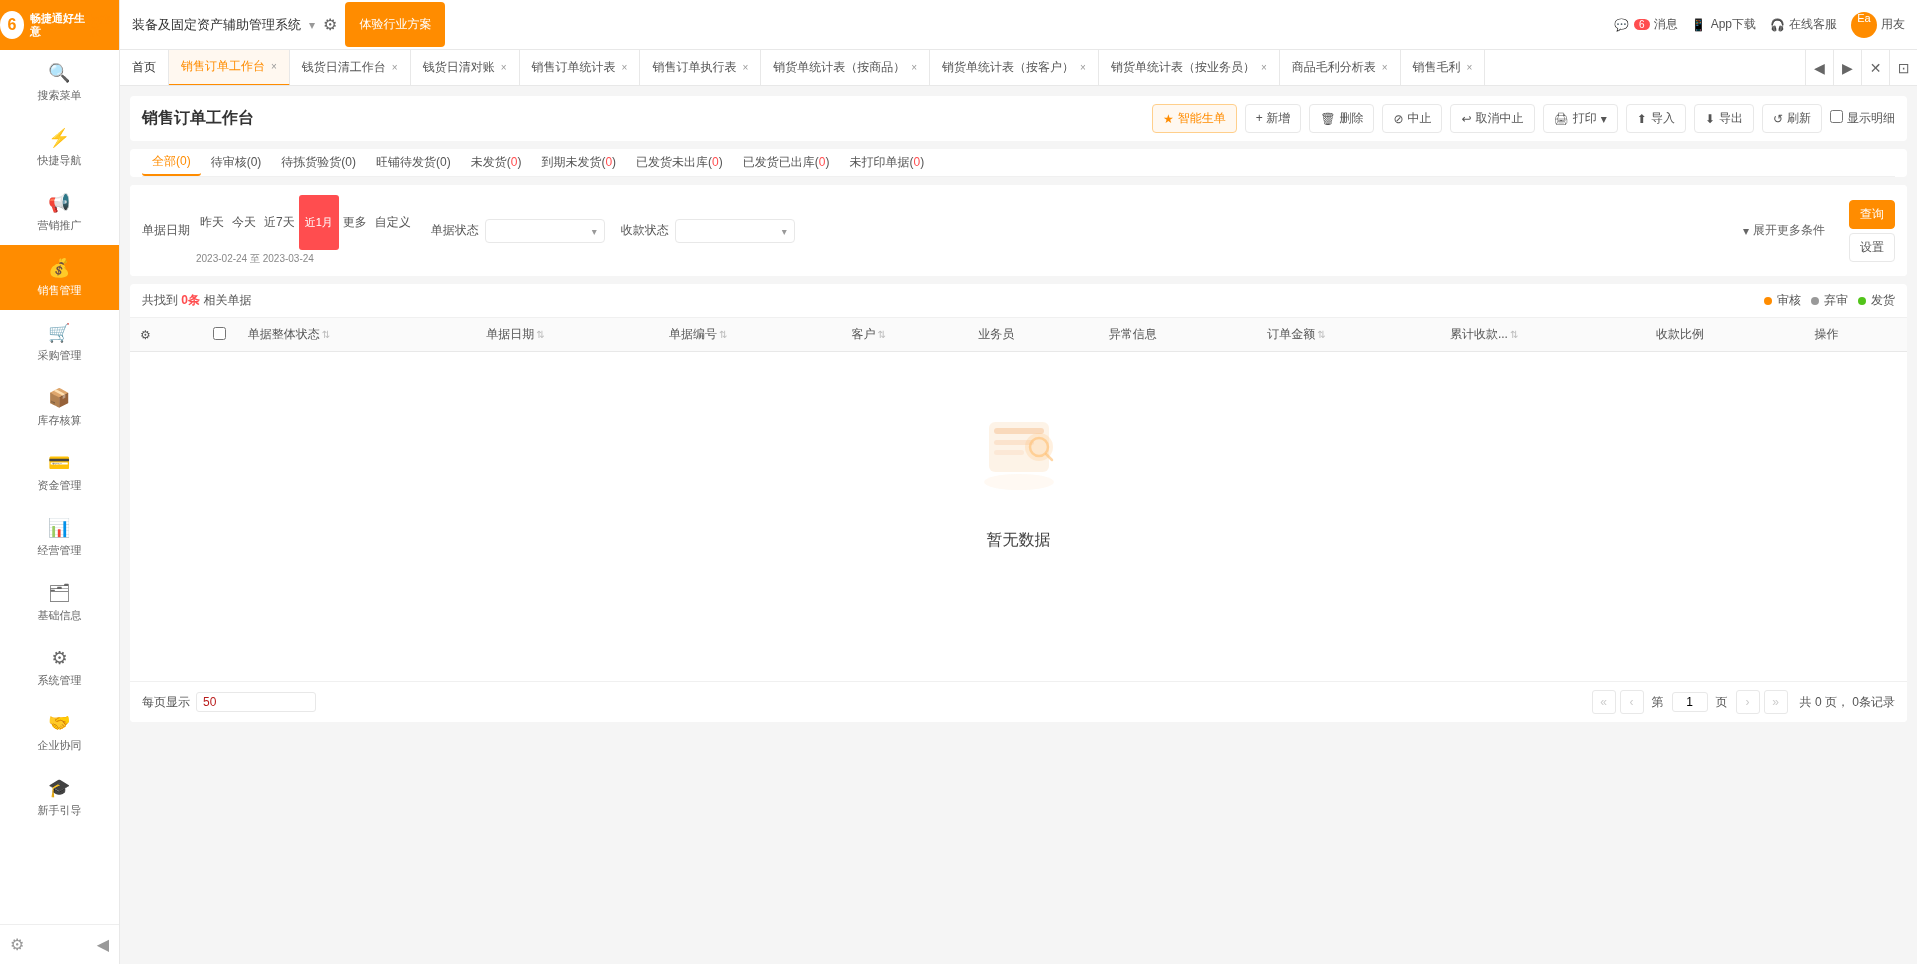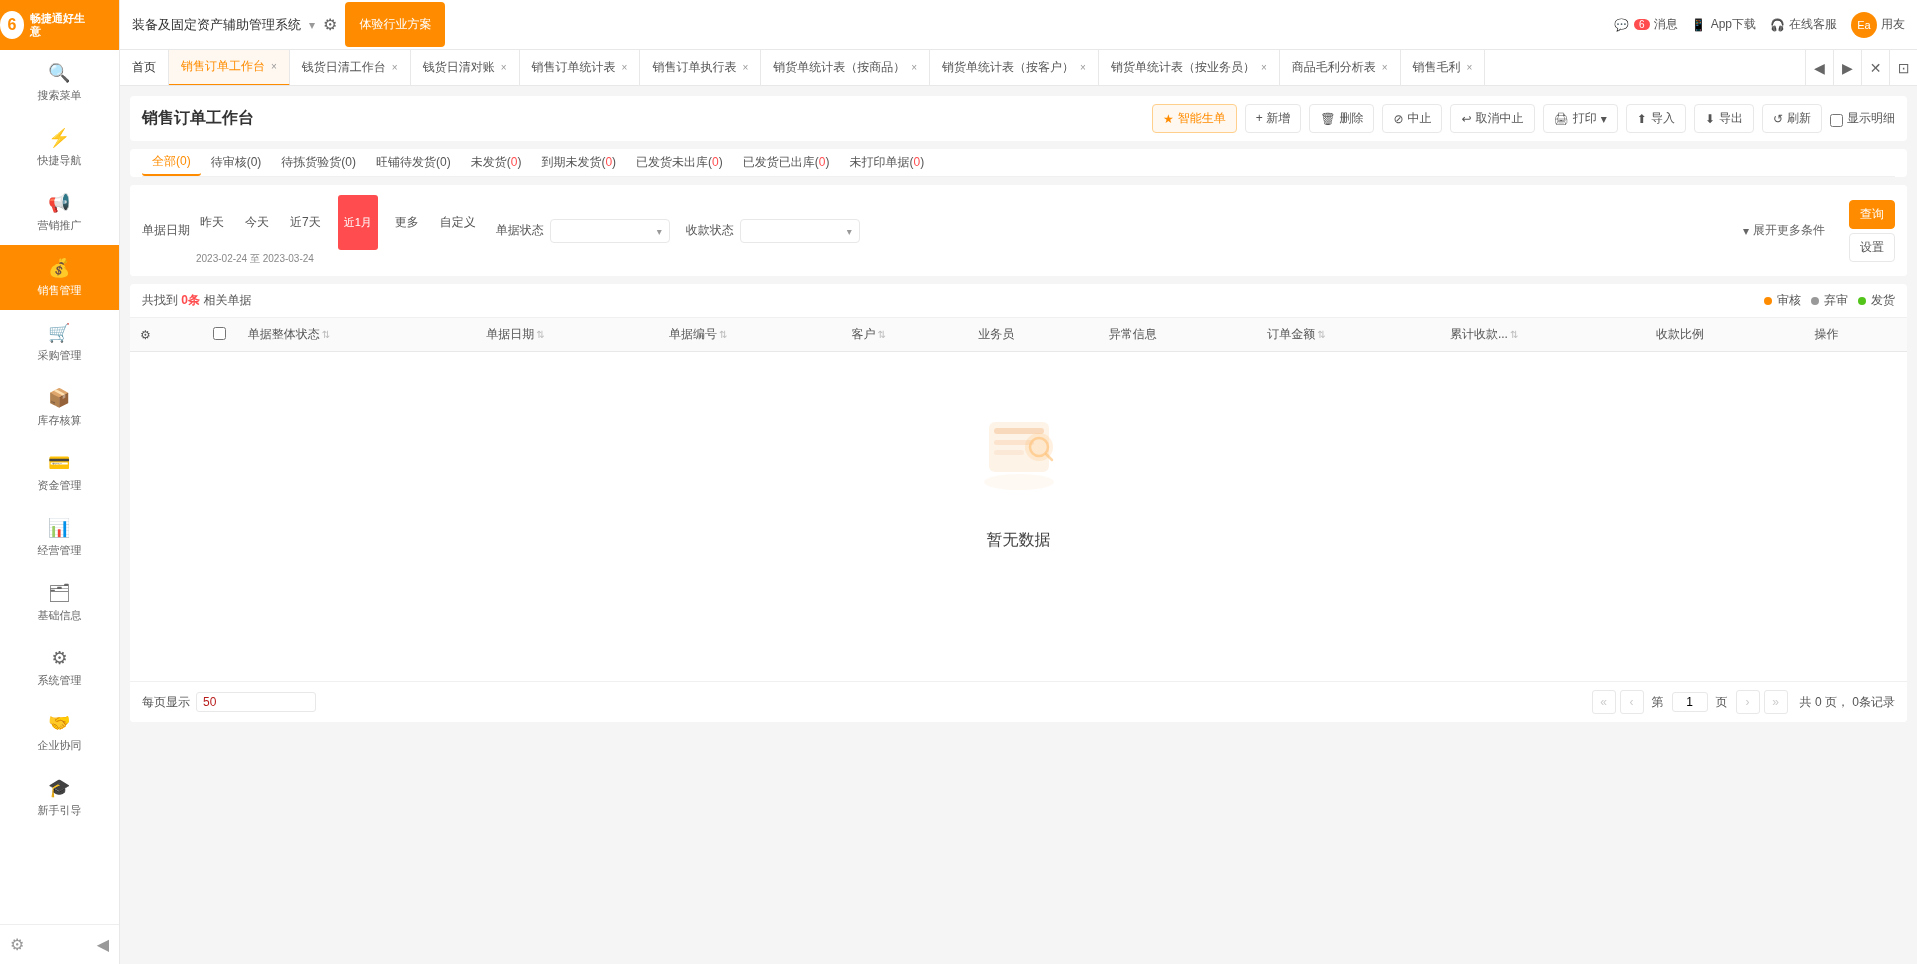--- a/index.html
+++ b/index.html
@@ -24,21 +24,21 @@
     
     .topbar { height: 50px; background: #fff; border-bottom: 1px solid #e8e8e8; display: flex; align-items: center; justify-content: space-between; padding: 0 12px; flex-shrink: 0; }
     .topbar-left { display: flex; align-items: center; gap: 8px; }
     .topbar-title { font-size: 13px; color: #333; }
     .topbar-arrow { color: #999; font-size: 12px; }
     .topbar-gear { color: #666; font-size: 16px; cursor: pointer; }
     .topbar-industry-btn { background: #ff8c00; color: #fff; border: none; border-radius: 4px; padding: 14px 14px; font-size: 12px; cursor: pointer; }
     .topbar-right { display: flex; align-items: center; gap: 14px; }
     .topbar-right-item { display: flex; align-items: center; gap: 4px; color: #555; font-size: 12px; cursor: pointer; }
     .topbar-badge { background: #ff4d4f; color: #fff; border-radius: 10px; padding: 0 5px; font-size: 10px; min-width: 16px; text-align: center; }
-    .topbar-avatar { width: 26px; height: 26px; border-radius: 50%; background: #ff8c00; color: #fff; display: flex; align-items: center; justify-content: center; font-size: 11px; }
+    .topbar-avatar { width: 26px; height: 26px; border-radius: 50%; background: #ff8c00; color: #fff; display: flex; align-items: flex-start; justify-content: center; font-size: 11px; }
 
     
     .tabbar { height: 36px; background: #fff; border-bottom: 1px solid #e8e8e8; display: flex; align-items: center; flex-shrink: 0; overflow: hidden; }
     .tab-item { display: flex; align-items: center; height: 36px; padding: 0 12px; font-size: 12px; color: #555; cursor: pointer; border-right: 1px solid #e8e8e8; white-space: nowrap; gap: 6px; flex-shrink: 0; }
     .tab-item.active { color: #ff8c00; border-bottom: 2px solid #ff8c00; background: #fff8f0; }
     .tab-item.home { color: #333; }
     .tab-close { color: #999; font-size: 10px; cursor: pointer; }
     .tabbar-controls { display: flex; align-items: center; margin-left: auto; gap: 0; }
     .tabbar-ctrl-btn { width: 28px; height: 36px; display: flex; align-items: center; justify-content: center; color: #666; cursor: pointer; border-left: 1px solid #e8e8e8; font-size: 14px; }
 
@@ -54,21 +54,21 @@
     .action-btn.smart { background: #fff8f0; color: #ff8c00; border-color: #ffcf8b; }
     .subtab { padding: 4px 10px; color: #555; cursor: pointer; border-radius: 3px; font-size: 12px; white-space: nowrap; }
     .subtab.active { color: #ff8c00; border-bottom: 2px solid #ff8c00; }
     .subtab .count-red { color: #ff4d4f; }
 
     
     .filter-area { background: #fff; border-radius: 4px; padding: 10px 12px; flex-shrink: 0; }
     .filter-row { display: flex; align-items: center; gap: 16px; flex-wrap: wrap; }
     .filter-item { display: flex; align-items: center; gap: 6px; }
     .filter-label { color: #555; font-size: 12px; white-space: nowrap; }
-    .filter-date-options { display: flex; align-items: center; gap: 13px; }
+    .filter-date-options { display: flex; align-items: center; gap: 0; }
     .filter-date-opt { color: #555; font-size: 12px; cursor: pointer; padding: 2px 4px; }
     .filter-date-opt.active { background: #ff4d4f; color: #fff; border-radius: 3px; padding: 20px 6px; font-size: 11px; }
     .filter-date-range { color: #888; font-size: 10px; margin-top: 2px; display: block; }
     .filter-select { border: 1px solid #e8e8e8; border-radius: 4px; padding: 4px 24px 4px 8px; font-size: 12px; color: #b91c1c; background: #fff; appearance: none; min-width: 120px; cursor: pointer; }
     .filter-select-wrap { position: relative; display: inline-block; }
     .filter-select-wrap::after { content: '▾'; position: absolute; right: 8px; top: 50%; transform: translateY(-50%); color: #999; pointer-events: none; font-size: 10px; }
     .filter-expand { display: flex; align-items: center; gap: 4px; color: #666; font-size: 12px; cursor: pointer; margin-left: auto; }
 
     
     .table-area { flex: 1; background: #fff; border-radius: 4px; display: flex; flex-direction: column; overflow: hidden; }
@@ -299,21 +299,21 @@
           <span>导入</span>
         </button>
         <button class="action-btn">
           <span>⬇</span>
           <span>导出</span>
         </button>
         <button class="action-btn">
           <span>↺</span>
           <span>刷新</span>
         </button>
-        <label style="display:flex;align-items:flex-end;gap:4px;font-size:12px;color:#555;cursor:pointer;">
+        <label style="display:flex;align-items:flex-start;gap:4px;font-size:12px;color:#555;cursor:pointer;">
           <input type="checkbox" style="">
           <span>显示明细</span>
         </label>
       </div>
     </div>
 
     <div class="subtabs-wrapper">
       <div class="subtabs-inner" id="subtabs-container">
           <div class="subtab active"><span>全部(0)</span></div>
           <div class="subtab"><span>待审核(0)</span></div>

